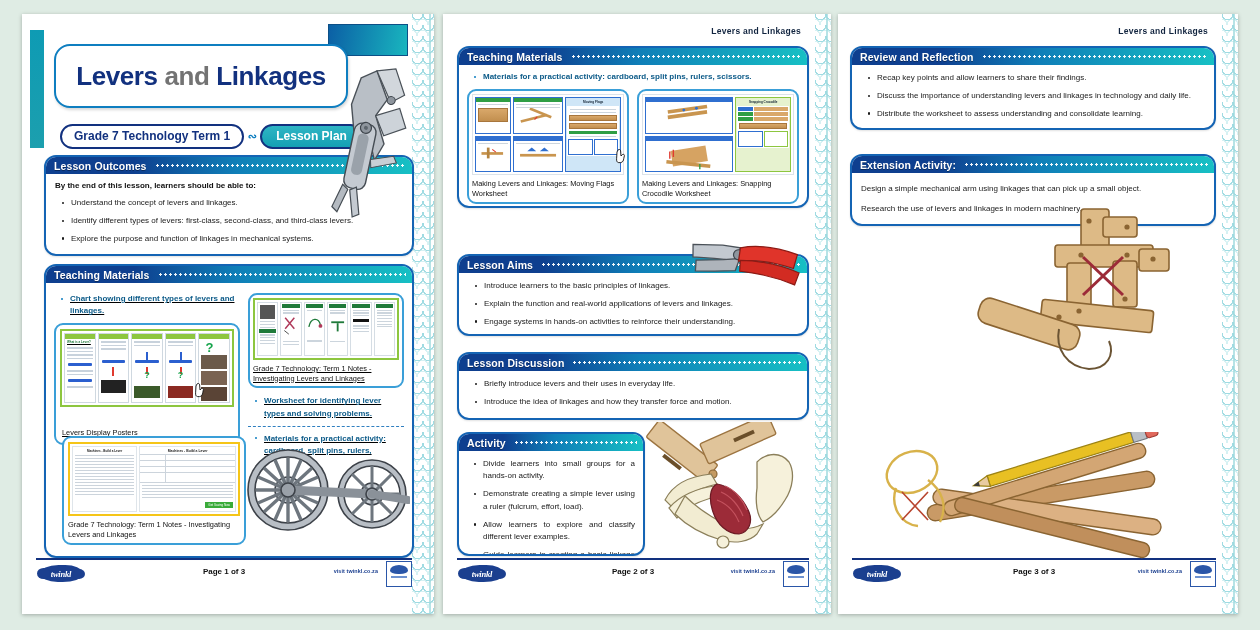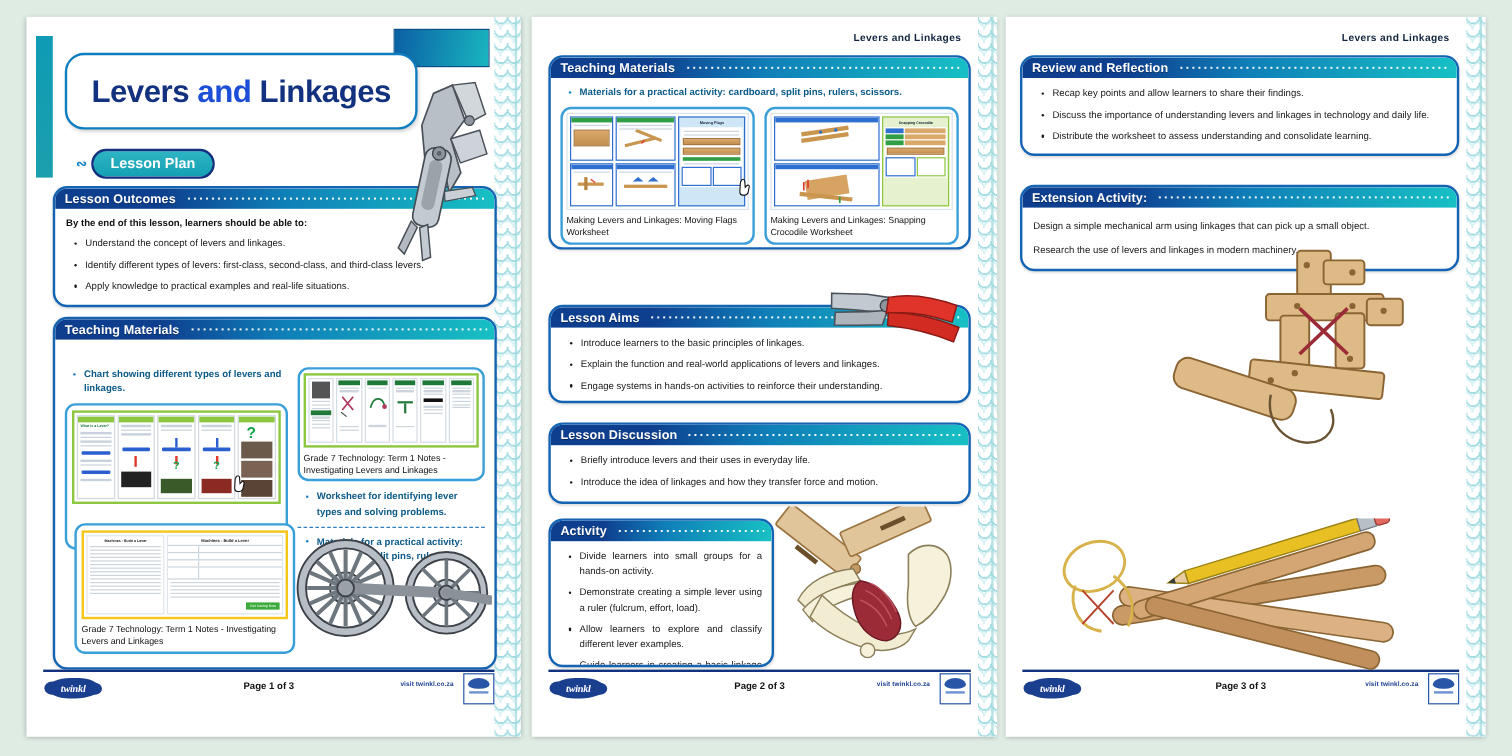--- a/index.html
+++ b/index.html
@@ -48,21 +48,21 @@
   }
 
   
   .title-card{
     position:absolute;left:32px;top:30px;width:290px;height:60px;
     background:#fff;border:2px solid #0e7ec0;border-radius:16px;
     display:flex;align-items:center;justify-content:center;
     box-shadow:1px 2px 3px rgba(0,0,0,.16);z-index:6;
   }
   .title-text{font-size:26px;font-weight:bold;letter-spacing:-.4px;color:#12317f;white-space:nowrap;}
-  .title-text .mid{color:#1d4ed8;font-weight:bold;}
+  .title-text .mid{color:#737373;font-weight:bold;}
 
   .subtitle-row{position:absolute;left:38px;top:110px;display:flex;align-items:center;z-index:7;}
   .subtitle-pill{
     background:#fff;border:2px solid #12317f;border-radius:14px;
     padding:3px 12px 4px;font-size:12px;font-weight:bold;color:#12317f;white-space:nowrap;
   }
   .link-glyph{width:16px;text-align:center;color:#0e7ec0;font-size:11px;font-weight:bold;}
   .badge-pill{
     background:linear-gradient(180deg,#2fb5c4,#14a0b4);
     border:2px solid #12317f;border-radius:14px;
@@ -208,20 +208,21 @@
 
       <div class="title-card">
         <div class="title-text">
           <span>Levers</span>
           <span class="mid">and</span>
           <span>Linkages</span>
         </div>
       </div>
 
       <div class="subtitle-row">
+        <div class="subtitle-pill">Grade 7 Technology Term 1</div>
         <div class="link-glyph">∾</div>
         <div class="badge-pill">Lesson Plan</div>
       </div>
 
       <div class="art" style="left:300px;top:48px;width:86px;height:160px;">
         <svg viewBox="0 0 86 160" width="86" height="160">
           <g transform="rotate(12 43 80)">
             <path d="M26 18 L40 8 L56 34 L48 52 L62 78 L56 96 L44 70 L30 72 L22 46 Z" fill="#b9bfc6" stroke="#4a5158" stroke-width="1.4"></path>
             <path d="M40 8 L58 2 L72 26 L60 36 Z" fill="#d2d7dc" stroke="#4a5158" stroke-width="1.2"></path>
             <path d="M48 52 L70 40 L80 58 L60 70 Z" fill="#cdd3d9" stroke="#4a5158" stroke-width="1.2"></path>
@@ -240,31 +241,32 @@
       <div class="section" style="left:22px;top:141px;width:366px;height:97px;">
         <div class="sec-head">
           <span class="label">Lesson Outcomes</span>
           <span class="dots"></span>
         </div>
         <div class="sec-body">
           <p class="lead">By the end of this lesson, learners should be able to:</p>
           <ul class="bl">
             <li>Understand the concept of levers and linkages.</li>
             <li>Identify different types of levers: first-class, second-class, and third-class levers.</li>
+            <li>Explore the purpose and function of linkages in mechanical systems.</li>
             <li>Apply knowledge to practical examples and real-life situations.</li>
           </ul>
         </div>
       </div>
 
       <div class="section" style="left:22px;top:250px;width:366px;height:290px;">
         <div class="sec-head">
           <span class="label">Teaching Materials</span>
           <span class="dots"></span>
         </div>
-        <div class="sec-body" style="padding:23px 8px;">
+        <div class="sec-body" style="padding:10px 8px;text-decoration:underline;">
 
           <div style="display:flex;gap:8px;">
 
             <div style="width:186px;">
               <ul class="bl teal" style="margin-bottom:4px;">
                 <li>Chart showing different types of levers and linkages.</li>
               </ul>
 
               <div class="media-card" style="position:relative;">
                 <div class="poster-row">

